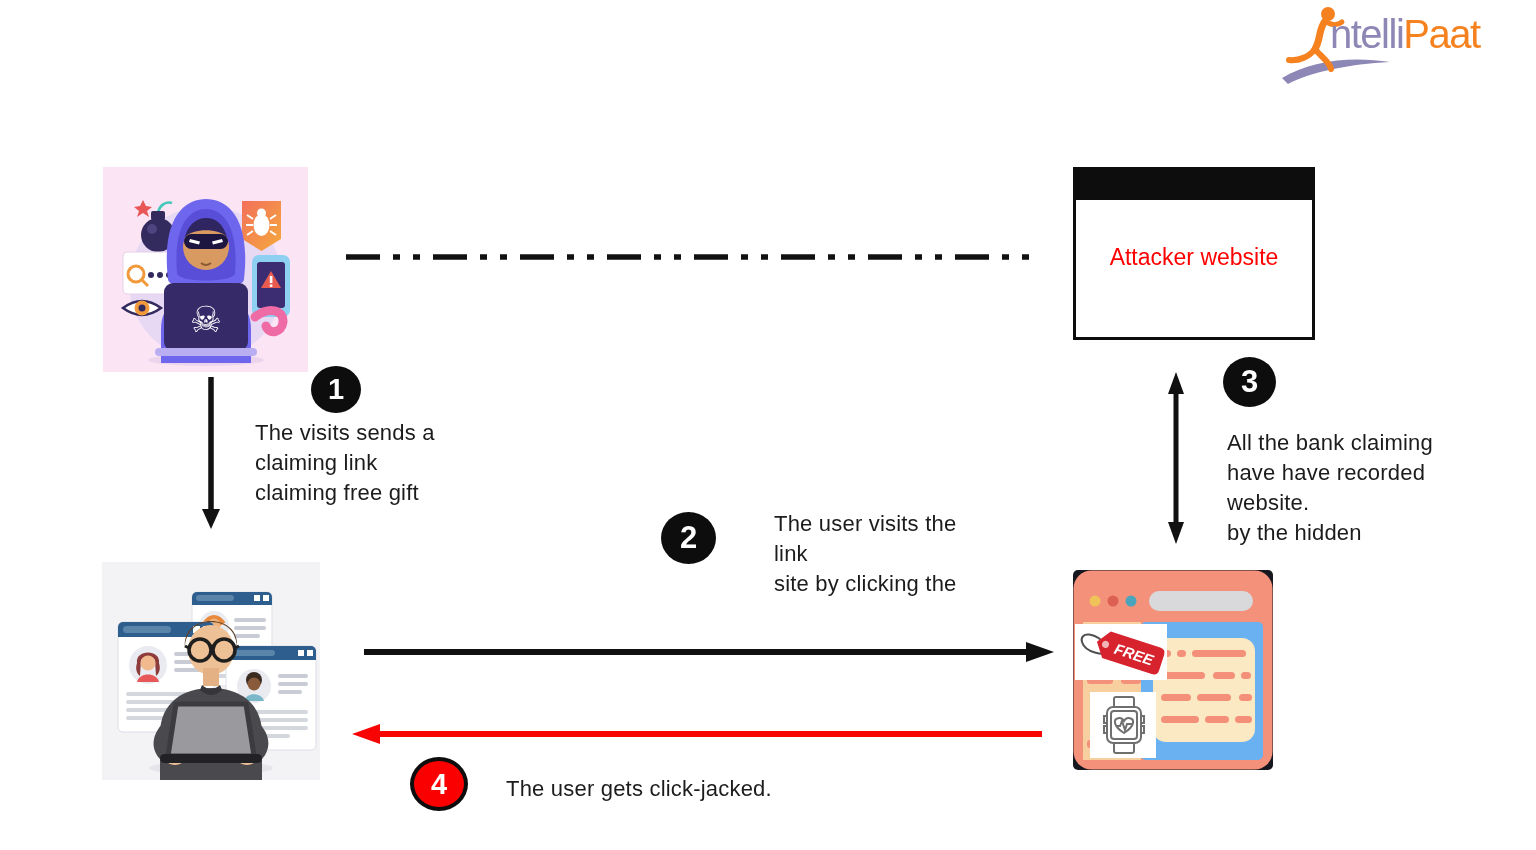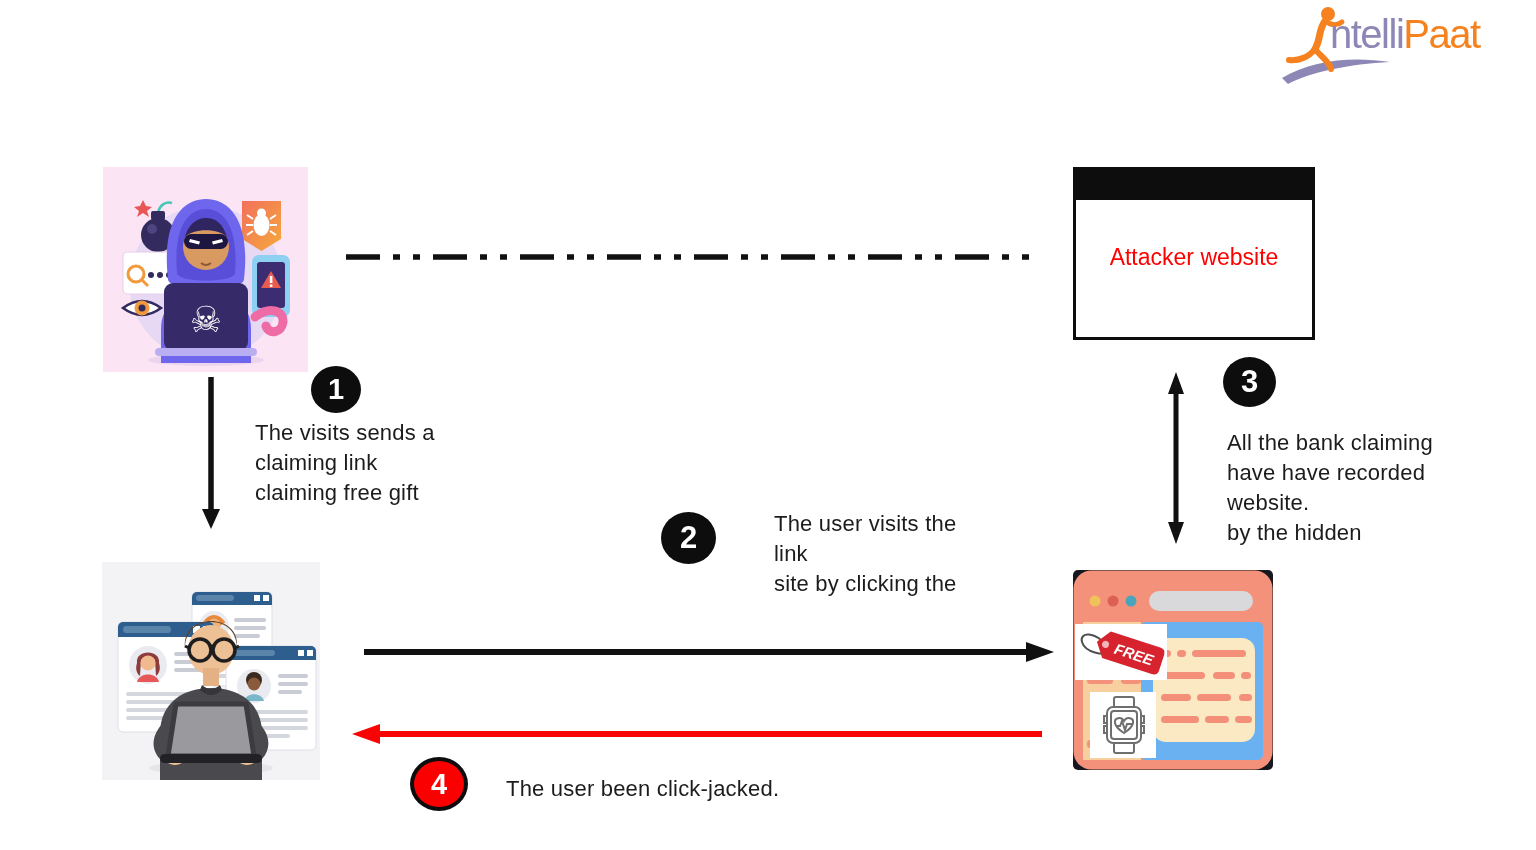--- a/index.html
+++ b/index.html
@@ -164,21 +164,21 @@
     <div>All the bank claiming</div>
     <div>have have recorded</div>
     <div>website.</div>
     <div>by the hidden</div>
   </div>
 
   <div class="badge badge4">
       <span>4</span>
     </div>
   <div class="step-text step4-text">
-    <div>The user been click-jacked.</div>
+    <div>The user gets click-jacked.</div>
   </div>
 
   <svg class="abs" style="left:102px;top:562px" width="218" height="218" viewBox="0 0 218 218">
     <rect width="218" height="218" fill="#f3f3f6"></rect>
     <g>
       <rect x="90" y="30" width="80" height="94" rx="5" fill="#ffffff" stroke="#dcdfe5"></rect>
       <rect x="90" y="30" width="80" height="13" rx="5" fill="#2e5e8e"></rect>
       <rect x="90" y="38" width="80" height="5" fill="#2e5e8e"></rect>
       <rect x="94" y="33" width="38" height="6" rx="3" fill="#5b84ab"></rect>
       <rect x="152" y="33" width="6" height="6" fill="#ffffff"></rect>

